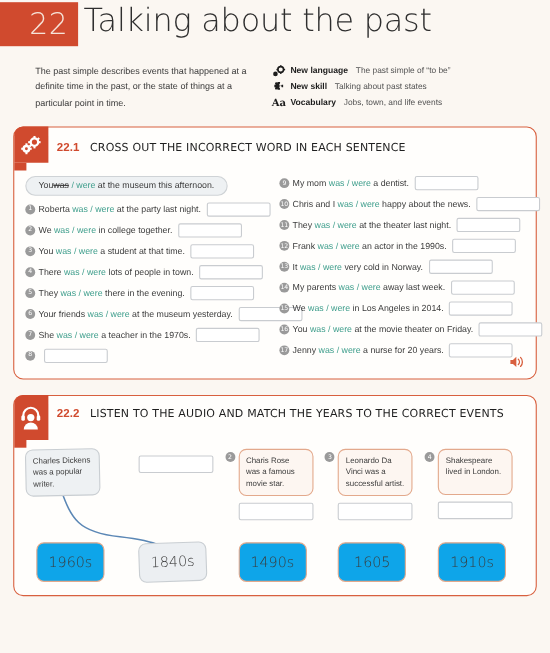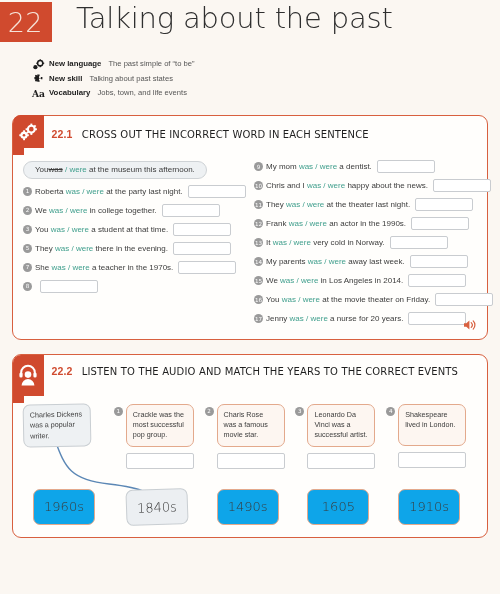--- a/index.html
+++ b/index.html
@@ -8,21 +8,21 @@
     background: #fbf7f2;
     font-family: "Liberation Sans", sans-serif;
     overflow: hidden;
   }
   .page { position: relative; width: 500px; height: 594px; background: #fbf7f2; }
 
   
   .unit-head { position: relative; height: 46px; }
   .unit-badge {
     position: absolute; left: 0; top: 2px;
-    width: 52px; height: 40px;
+    width: 71px; height: 40px;
     background: #d04a2e;
     display: flex; align-items: center; justify-content: flex-end;
     padding-right: 9px;
   }
   .unit-badge span {
     color: #f6e3d8; font-size: 27px; font-weight: 300; letter-spacing: 0.5px;
     font-family: "DejaVu Sans", sans-serif;
   }
   .unit-title {
     position: absolute; left: 76px; top: 1px;
@@ -160,20 +160,21 @@
 <div class="page">
 
   <div class="unit-head">
     <div class="unit-badge">
       <span>22</span>
     </div>
     <div class="unit-title">Talking about the past</div>
   </div>
 
   <div class="intro-wrap">
+    <div class="intro-text">The past simple describes events that happened at a definite time in the past, or the state of things at a particular point in time.</div>
     <div class="facts">
 
       <div class="fact-row">
         <span class="fact-icon">
           <svg width="12" height="11" viewBox="0 0 12 11">
             <circle cx="7.2" cy="4.2" r="2.6" fill="none" stroke="#1d1d1d" stroke-width="1.5"></circle>
             <g fill="#1d1d1d">
               <rect x="6.6" y="0.3" width="1.3" height="1.6"></rect>
               <rect x="6.6" y="6.6" width="1.3" height="1.6"></rect>
               <rect x="3.3" y="3.6" width="1.6" height="1.3"></rect>
@@ -252,22 +253,32 @@
               <span class="num">2</span>
               <span class="qtext"><span>We </span><span class="teal">was</span><span class="teal"> / </span><span class="teal">were</span><span> in college together.</span></span>
               <div class="ansbox"></div>
             </div>
             <div class="qrow">
               <span class="num">3</span>
               <span class="qtext"><span>You </span><span class="teal">was</span><span class="teal"> / </span><span class="teal">were</span><span> a student at that time.</span></span>
               <div class="ansbox"></div>
             </div>
             <div class="qrow">
+              <span class="num">4</span>
+              <span class="qtext"><span>There </span><span class="teal">was</span><span class="teal"> / </span><span class="teal">were</span><span> lots of people in town.</span></span>
+              <div class="ansbox"></div>
+            </div>
+            <div class="qrow">
               <span class="num">5</span>
               <span class="qtext"><span>They </span><span class="teal">was</span><span class="teal"> / </span><span class="teal">were</span><span> there in the evening.</span></span>
+              <div class="ansbox"></div>
+            </div>
+            <div class="qrow">
+              <span class="num">6</span>
+              <span class="qtext"><span>Your friends </span><span class="teal">was</span><span class="teal"> / </span><span class="teal">were</span><span> at the museum yesterday.</span></span>
               <div class="ansbox"></div>
             </div>
             <div class="qrow">
               <span class="num">7</span>
               <span class="qtext"><span>She </span><span class="teal">was</span><span class="teal"> / </span><span class="teal">were</span><span> a teacher in the 1970s.</span></span>
               <div class="ansbox"></div>
             </div>
             <div class="qrow">
               <span class="num">8</span>
               <div class="ansbox"></div>
@@ -359,24 +370,20 @@
       </svg>
 
       <div class="cards" id="cards-row">
           <div class="card-slot">
             <div class="card-top">
               <div class="evcard sample-card">Charles Dickens was a popular writer.</div>
             </div>
             <div class="slotbox invisible"></div>
           </div>
           <div class="card-slot">
-            <div class="card-top">
-              <span class="num2">1</span>
-              <div class="evcard">Crackle was the most successful pop group.</div>
-            </div>
             <div class="slotbox" style="margin-left: 12px;"></div>
           </div>
           <div class="card-slot">
             <div class="card-top">
               <span class="num2">2</span>
               <div class="evcard">Charis Rose was a famous movie star.</div>
             </div>
             <div class="slotbox" style="margin-left: 12px;"></div>
           </div>
           <div class="card-slot">

